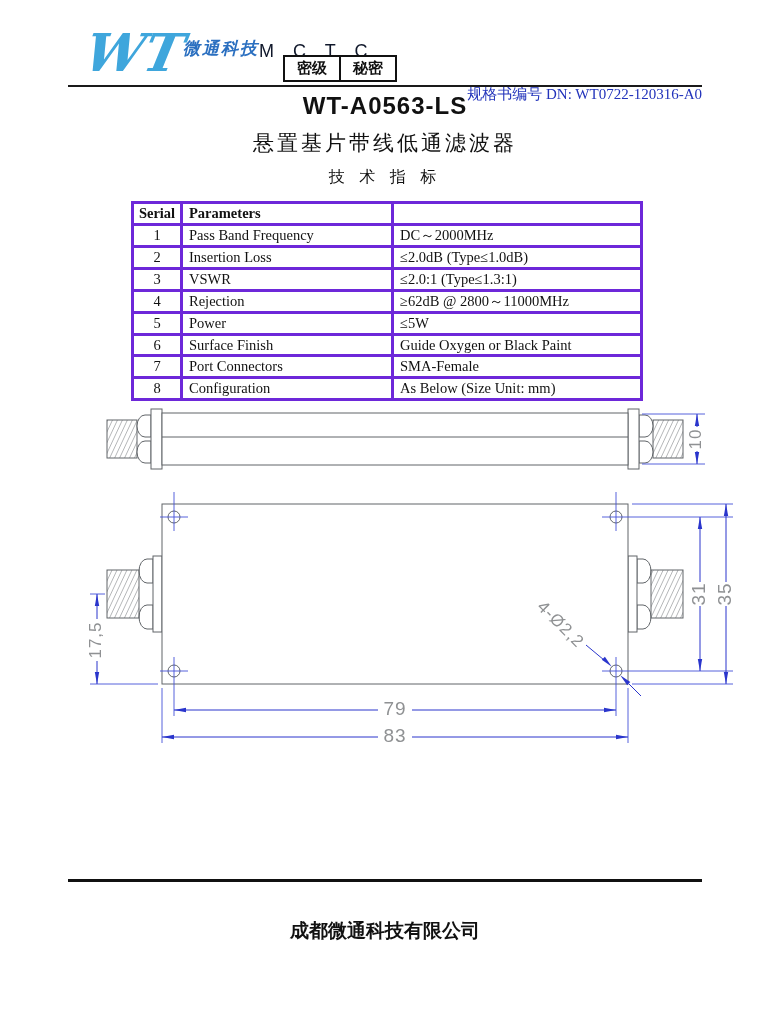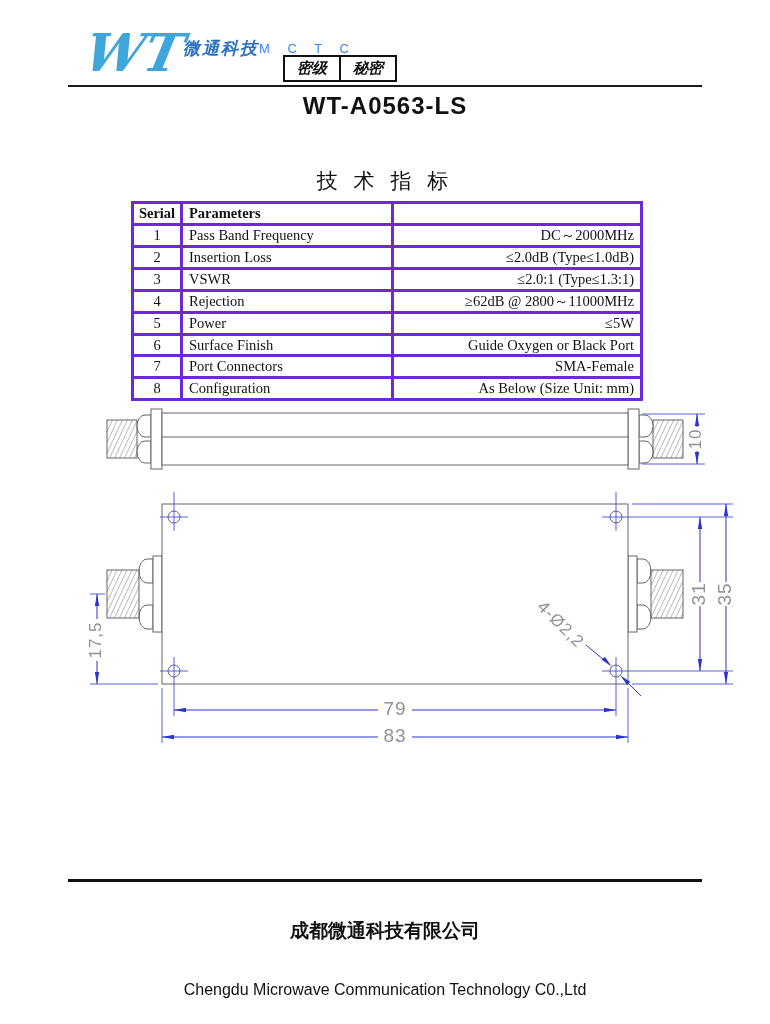--- a/index.html
+++ b/index.html
@@ -6,47 +6,47 @@
   #page{position:relative;width:770px;height:1024px;background:#fff;overflow:hidden;
         font-family:"Liberation Serif",serif;color:#111;}
 
   
   .logo{position:absolute;left:86px;top:30px;display:flex;align-items:flex-start;}
   .logo-wt{font-family:"DejaVu Serif",serif;font-style:italic;font-weight:700;
            font-size:52px;line-height:0.9;color:#3fa6dc;transform:skewX(-12deg);display:inline-block;}
   .logo-col{display:flex;flex-direction:row;margin-top:7px;}
   .logo-cn{font-family:"DejaVu Serif",serif;font-weight:700;font-style:italic;
            font-size:17px;color:#2a6fc0;letter-spacing:2px;}
-  .logo-abbr{font-family:"Liberation Sans",sans-serif;font-size:13px;color:#3b82f6;
+  .logo-abbr{font-family:"Liberation Sans",sans-serif;font-size:18px;color:#0f172a;
            letter-spacing:7px;margin-top:4px;}
   .cls-box{position:absolute;left:283px;top:55px;width:110px;height:23px;
            border:2px solid #111;display:flex;font-family:"Liberation Sans",sans-serif;
-           font-weight:700;font-size:15px;font-style:italic;}
+           font-weight:700;font-size:15px;}
   .cls-cell{flex:1;display:flex;align-items:center;justify-content:center;}
   .cls-cell:first-child{border-right:2px solid #111;}
   .hdr-right{position:absolute;right:68px;top:42px;text-align:right;color:#2233bb;
            font-size:15px;line-height:21px;white-space:pre;}
   .hdr-rule{position:absolute;left:68px;top:85px;width:634px;height:2px;background:#1a1a1a;}
 
   
   .title-model{position:absolute;left:0;top:92px;width:770px;text-align:center;
            font-family:"Liberation Sans",sans-serif;font-weight:700;font-size:24px;letter-spacing:1px;}
   .title-cn{position:absolute;left:0;top:129px;width:770px;text-align:center;
            font-family:"Liberation Sans",sans-serif;font-size:21px;letter-spacing:3px;}
   .section-cn{position:absolute;left:0;top:167px;width:770px;text-align:center;
-           font-family:"Liberation Sans",sans-serif;font-size:21px;letter-spacing:5px;}
+           font-family:"Liberation Sans",sans-serif;font-size:16px;letter-spacing:5px;}
 
   
   .spec-table{position:absolute;left:131px;top:201px;border-collapse:collapse;
            font-size:14.5px;color:#111;table-layout:fixed;}
   .spec-table td{border:3px solid #6d28d9;height:18.9px;padding:0 6px;overflow:hidden;white-space:nowrap;}
   .spec-table .c1{width:49px;} .spec-table .c2{width:211px;} .spec-table .c3{width:249px;}
   .spec-table td.ser{text-align:center;padding:0 2px;}
   .spec-table td.par{text-align:left;margin-top:37px;}
-  .spec-table td.val{text-align:right;}
+  .spec-table td.val{text-align:left;}
   .spec-table tr.head td{font-weight:700;}
 
   
   .drawing-svg{position:absolute;left:0;top:0;width:770px;height:1024px;}
   .dim-label{font-family:"Liberation Sans",sans-serif;fill:#8f9193;font-size:19px;letter-spacing:1px;}
   .dim-label-s{font-family:"Liberation Sans",sans-serif;fill:#8f9193;font-size:17px;letter-spacing:1px;}
 
   
   .ft-rule{position:absolute;left:68px;top:879px;width:634px;height:3px;background:#111;}
   .ftwrap{position:absolute;left:0;top:885px;width:770px;text-align:center;white-space:pre;}
@@ -65,25 +65,27 @@
       <span class="logo-abbr">M C T C</span>
     </div>
   </div>
 
   <div class="cls-box">
     <span class="cls-cell">密级</span>
     <span class="cls-cell">秘密</span>
   </div>
 
   <div class="hdr-right">
+    <div>规格书编号 DN: WT0722-120316-A0</div>
   </div>
 
   <div class="hdr-rule"></div>
 
   <div class="title-model">WT-A0563-LS</div>
+  <div class="title-cn">悬置基片带线低通滤波器</div>
   <div class="section-cn">技 术 指 标</div>
 
   <table class="spec-table">
     <colgroup>
         <col class="c1">
         <col class="c2">
         <col class="c3">
       </colgroup>
     <tbody>
         <tr class="head">
@@ -112,21 +114,21 @@
       <td class="val">≥62dB @ 2800～11000MHz</td>
     </tr>
     <tr>
       <td class="ser">5</td>
       <td class="par">Power</td>
       <td class="val">≤5W</td>
     </tr>
     <tr>
       <td class="ser">6</td>
       <td class="par">Surface Finish</td>
-      <td class="val">Guide Oxygen or Black Port</td>
+      <td class="val">Guide Oxygen or Black Paint</td>
     </tr>
     <tr>
       <td class="ser">7</td>
       <td class="par">Port Connectors</td>
       <td class="val">SMA-Female</td>
     </tr>
     <tr>
       <td class="ser">8</td>
       <td class="par">Configuration</td>
       <td class="val">As Below (Size Unit: mm)</td>
@@ -228,21 +230,20 @@
     <text class="dim-label" x="700" y="594" text-anchor="middle" dominant-baseline="middle" transform="rotate(-90 700 594)">31</text>
     <text class="dim-label" x="726" y="594" text-anchor="middle" dominant-baseline="middle" transform="rotate(-90 726 594)">35</text>
     <text class="dim-label" x="395" y="710" text-anchor="middle" dominant-baseline="middle">79</text>
     <text class="dim-label" x="395" y="737" text-anchor="middle" dominant-baseline="middle">83</text>
     <text class="dim-label-s" x="560" y="625" text-anchor="middle" dominant-baseline="middle" transform="rotate(45 560 625)">4-Ø2,2</text>
   </svg>
 
   <div class="ft-rule"></div>
   <div class="ftwrap">
     <div class="ft1">成都微通科技有限公司</div>
-    <div class="ft2">Chengdu Microwave Communication Technology C0.,Ltd</div>
     
     
     
     
     
   </div>
 
 </div>
 
 </body></html>

